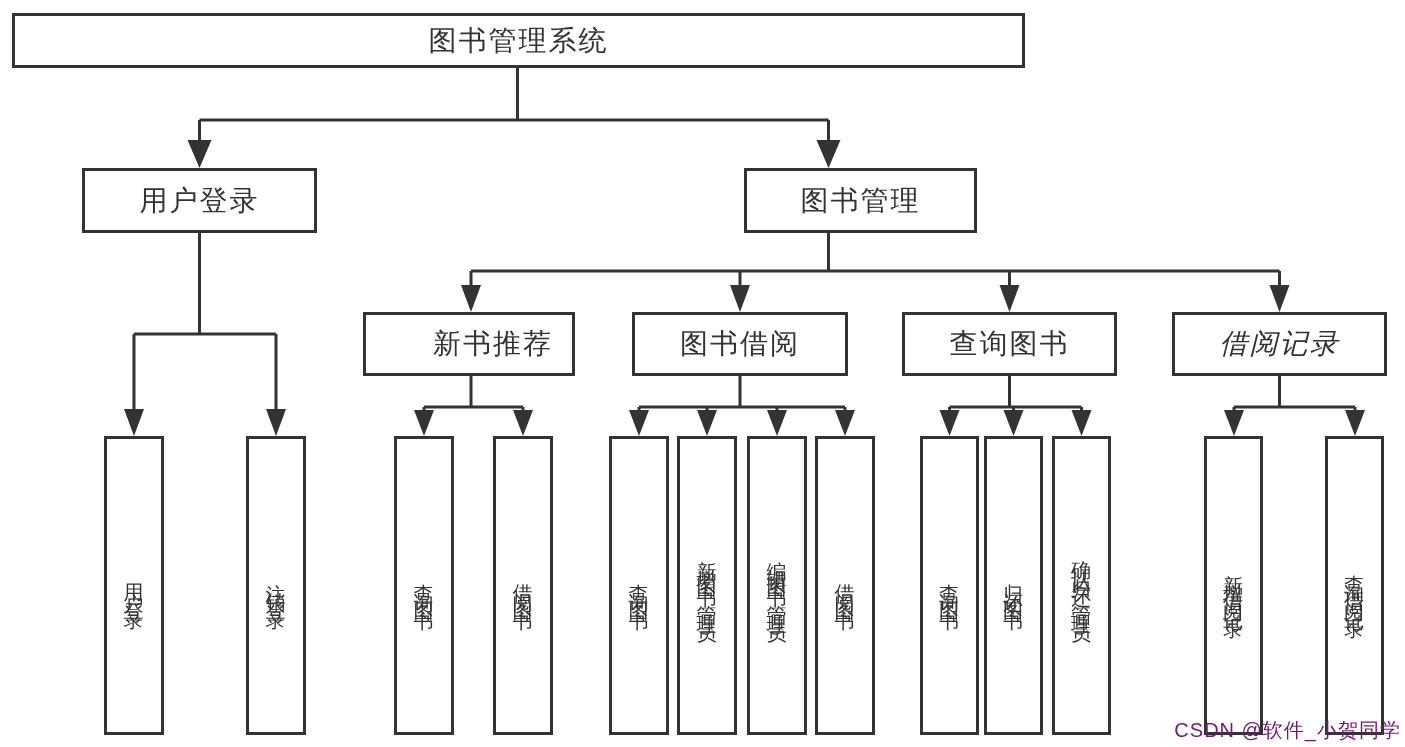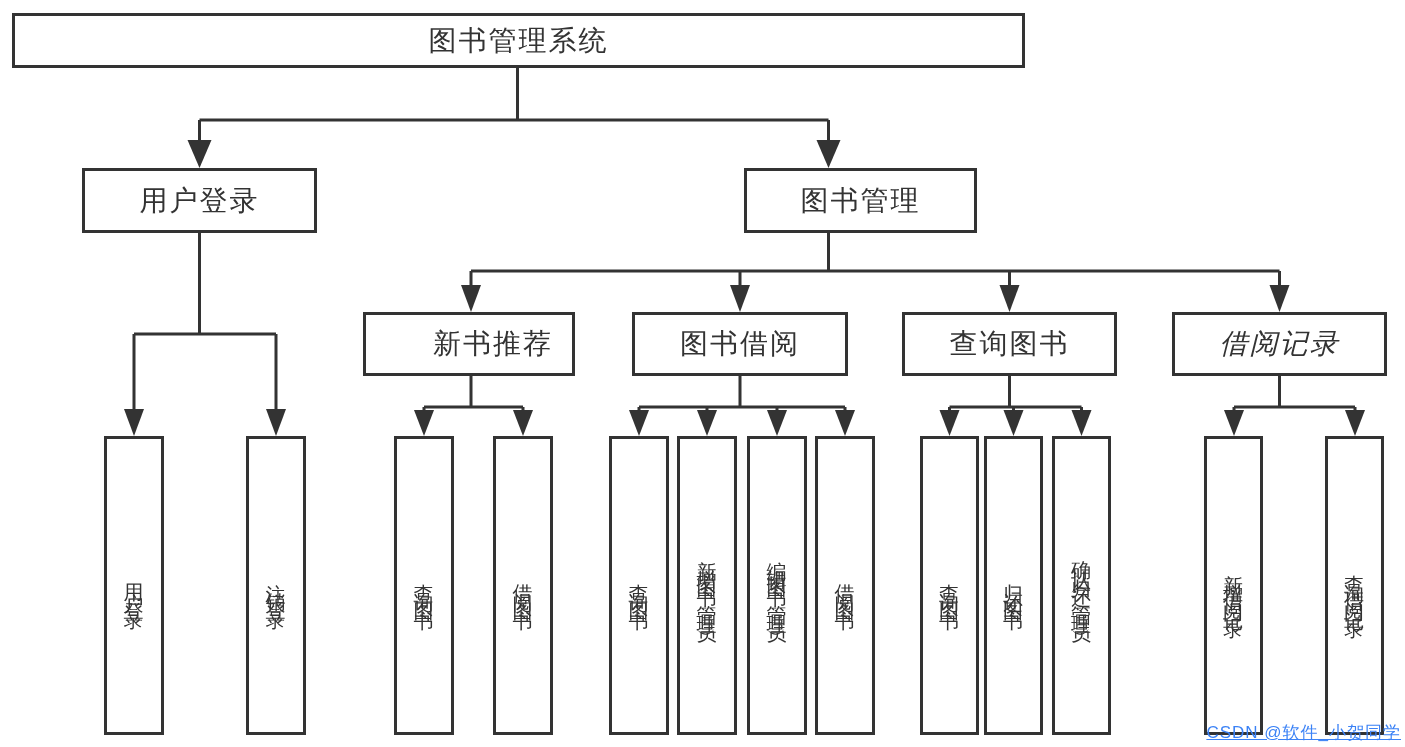--- a/index.html
+++ b/index.html
@@ -43,25 +43,24 @@
     font-size: 20px;
     letter-spacing: 9px;
     line-height: 1;
     white-space: nowrap;
     color: #333333;
   }
   .watermark {
     position: absolute;
     right: 4px;
     bottom: 3px;
-    font-size: 17px;
+    font-size: 20px;
     letter-spacing: 1px;
-    color: #3b82f6;
+    color: #701a75;
     white-space: nowrap;
-    text-decoration: underline;
   }
 </style>
 </head>
 <body>
 
 <div class="canvas">
 
   <svg class="connectors" width="1405" height="747" viewBox="0 0 1405 747">
     <g stroke="#333333" stroke-width="3" fill="none">
 

